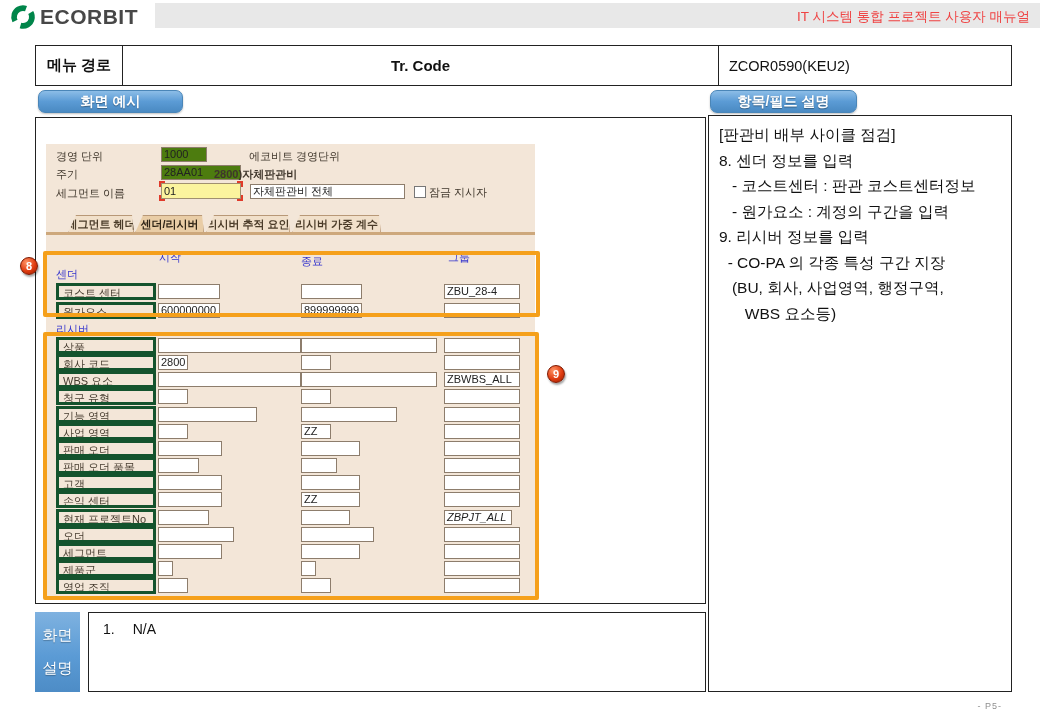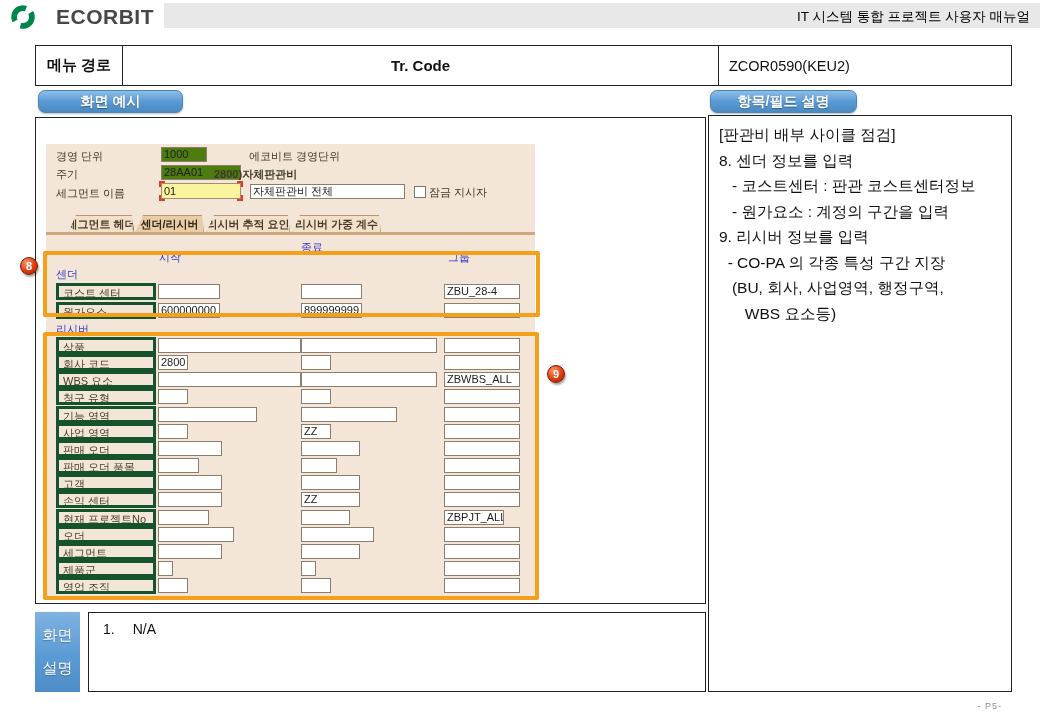--- a/index.html
+++ b/index.html
@@ -1,23 +1,23 @@
 <!DOCTYPE html>
 <html><head>
 <meta charset="utf-8">
 <style>
   html,body{margin:0;padding:0;background:#fff;}
   body{font-family:"Liberation Sans","DejaVu Sans",sans-serif;}
   .page{position:relative;width:1040px;height:720px;background:#fff;overflow:hidden;}
 
   
   .topbar-gray{position:absolute;left:130px;top:3px;right:0;height:25px;background:#e8e8e8;}
-  .logo{position:absolute;left:10px;top:3px;height:28px;display:flex;align-items:center;gap:20px;background:#fff;padding-right:10px;}
+  .logo{position:absolute;left:10px;top:3px;height:28px;display:flex;align-items:center;gap:4px;background:#fff;padding-right:17px;}
   .logo-text{font-size:21px;font-weight:800;color:#474747;letter-spacing:0.5px;}
-  .doc-title{position:absolute;right:10px;top:8px;font-size:13.5px;color:#000000;}
+  .doc-title{position:absolute;right:10px;top:8px;font-size:13.5px;color:#ef4444;}
 
   
   .menu-table{position:absolute;left:35px;top:45px;width:977px;height:41px;display:grid;
     grid-template-columns:87px 596px 86px 1fr;border:1.5px solid #222;box-sizing:border-box;}
   .menu-table>div{border-right:1px solid #222;display:flex;align-items:center;box-sizing:border-box;}
   .menu-table>div:last-child{border-right:none;}
   .mt-head{justify-content:center;font-weight:bold;font-size:15px;color:#111;}
   .mt-path{padding:2px 8px;font-size:14.5px;line-height:18px;color:#111;}
   .mt-code{padding-left:10px;font-size:14.5px;color:#111;}
 
@@ -137,21 +137,21 @@
 
       <div id="sap-tabs">
           <div class="tab" style="left: 22px; width: 66px;">세그먼트 헤더</div>
           <div class="tab active" style="left: 89px; width: 69px;">센더/리시버</div>
           <div class="tab" style="left: 160px; width: 84px;">리시버 추적 요인</div>
           <div class="tab" style="left: 246px; width: 89px;">리시버 가중 계수</div>
         </div>
       <div class="tab-strip"></div>
 
       <div class="sap-label blue-txt" style="left:113px;top:106px;">시작</div>
-      <div class="sap-label blue-txt" style="left:255px;top:96px;text-align:center;">종료</div>
+      <div class="sap-label blue-txt" style="left:255px;top:110px;text-align:center;">종료</div>
       <div class="sap-label blue-txt" style="left:402px;top:106px;">그룹</div>
 
       <div class="sap-label blue-txt" style="left:10px;top:123px;">센더</div>
       <div id="sender-rows">
           <div class="cell-label" style="top: 139px;">코스트 센터</div>
           <div class="sap-input" style="left: 112px; top: 140px; width: 62px;"></div>
           <div class="sap-input" style="left: 255px; top: 140px; width: 61px;"></div>
           <div class="sap-input" style="left: 398px; top: 140px; width: 76px;">ZBU_28-4</div>
           <div class="cell-label" style="top: 158px;">원가요소</div>
           <div class="sap-input" style="left: 112px; top: 159px; width: 62px;">600000000</div>
@@ -197,21 +197,21 @@
           <div class="sap-input" style="left: 112px; top: 331px; width: 64px;"></div>
           <div class="sap-input" style="left: 255px; top: 331px; width: 59px;"></div>
           <div class="sap-input" style="left: 398px; top: 331px; width: 76px;"></div>
           <div class="cell-label" style="top: 347px;">손익 센터</div>
           <div class="sap-input" style="left: 112px; top: 348px; width: 64px;"></div>
           <div class="sap-input" style="left: 255px; top: 348px; width: 59px;">ZZ</div>
           <div class="sap-input" style="left: 398px; top: 348px; width: 76px;"></div>
           <div class="cell-label" style="top: 365px;">현재 프로젝트No</div>
           <div class="sap-input" style="left: 112px; top: 366px; width: 51px;"></div>
           <div class="sap-input" style="left: 255px; top: 366px; width: 49px;"></div>
-          <div class="sap-input" style="left: 398px; top: 366px; width: 60px;">ZBPJT_ALL</div>
+          <div class="sap-input" style="left: 398px; top: 366px; width: 68px; font-style: italic;">ZBPJT_ALL</div>
           <div class="cell-label" style="top: 382px;">오더</div>
           <div class="sap-input" style="left: 112px; top: 383px; width: 76px;"></div>
           <div class="sap-input" style="left: 255px; top: 383px; width: 73px;"></div>
           <div class="sap-input" style="left: 398px; top: 383px; width: 76px;"></div>
           <div class="cell-label" style="top: 399px;">세그먼트</div>
           <div class="sap-input" style="left: 112px; top: 400px; width: 64px;"></div>
           <div class="sap-input" style="left: 255px; top: 400px; width: 59px;"></div>
           <div class="sap-input" style="left: 398px; top: 400px; width: 76px;"></div>
           <div class="cell-label" style="top: 416px;">제품군</div>
           <div class="sap-input" style="left: 112px; top: 417px; width: 15px;"></div>

